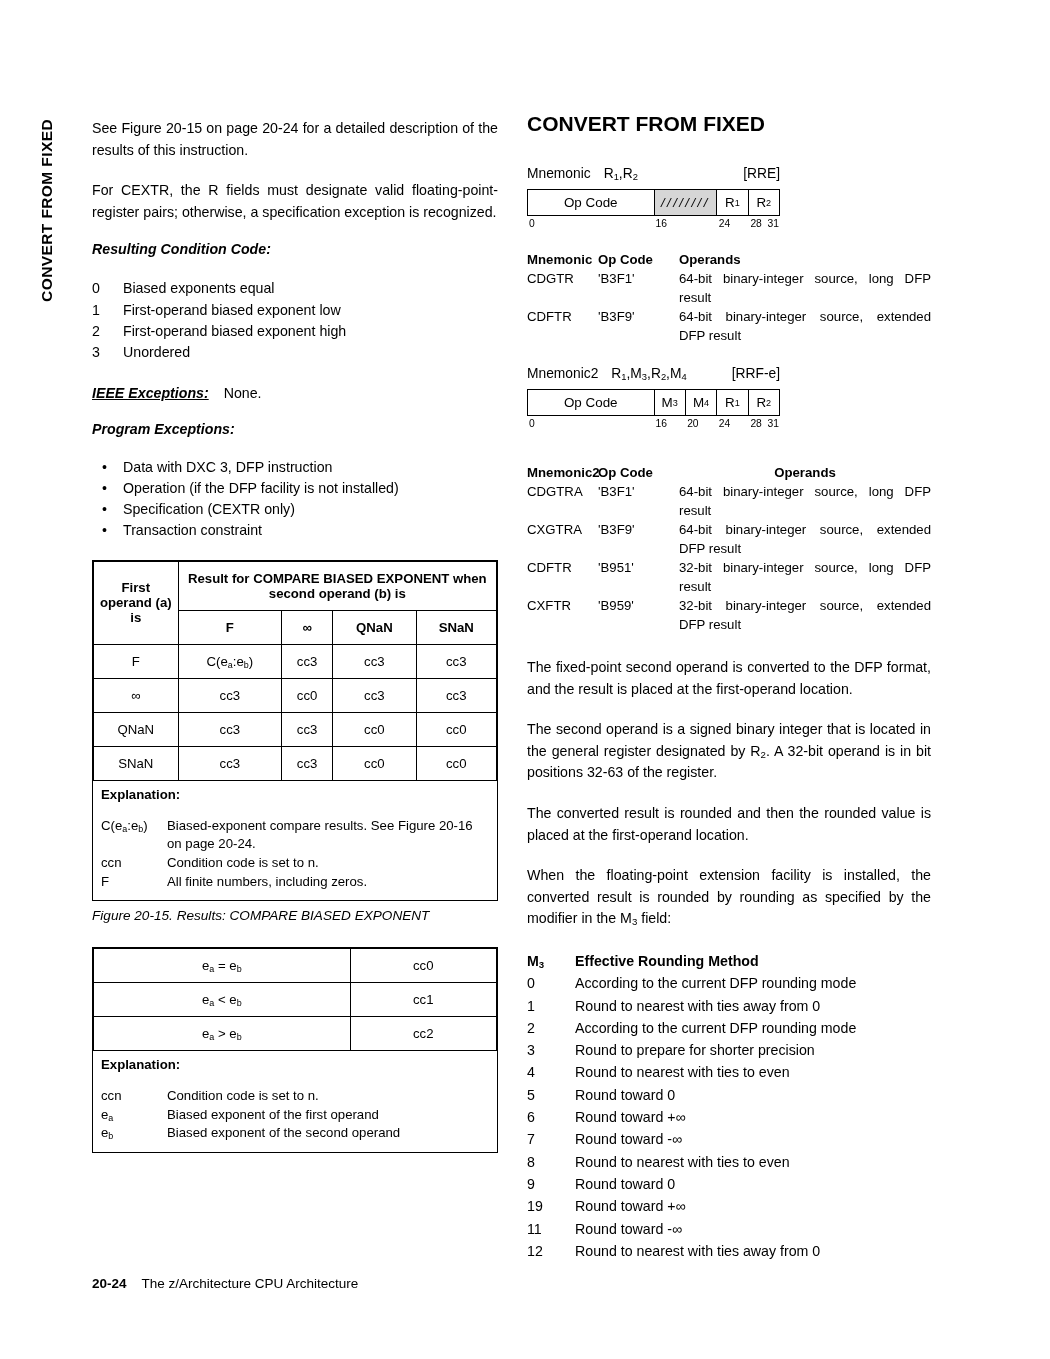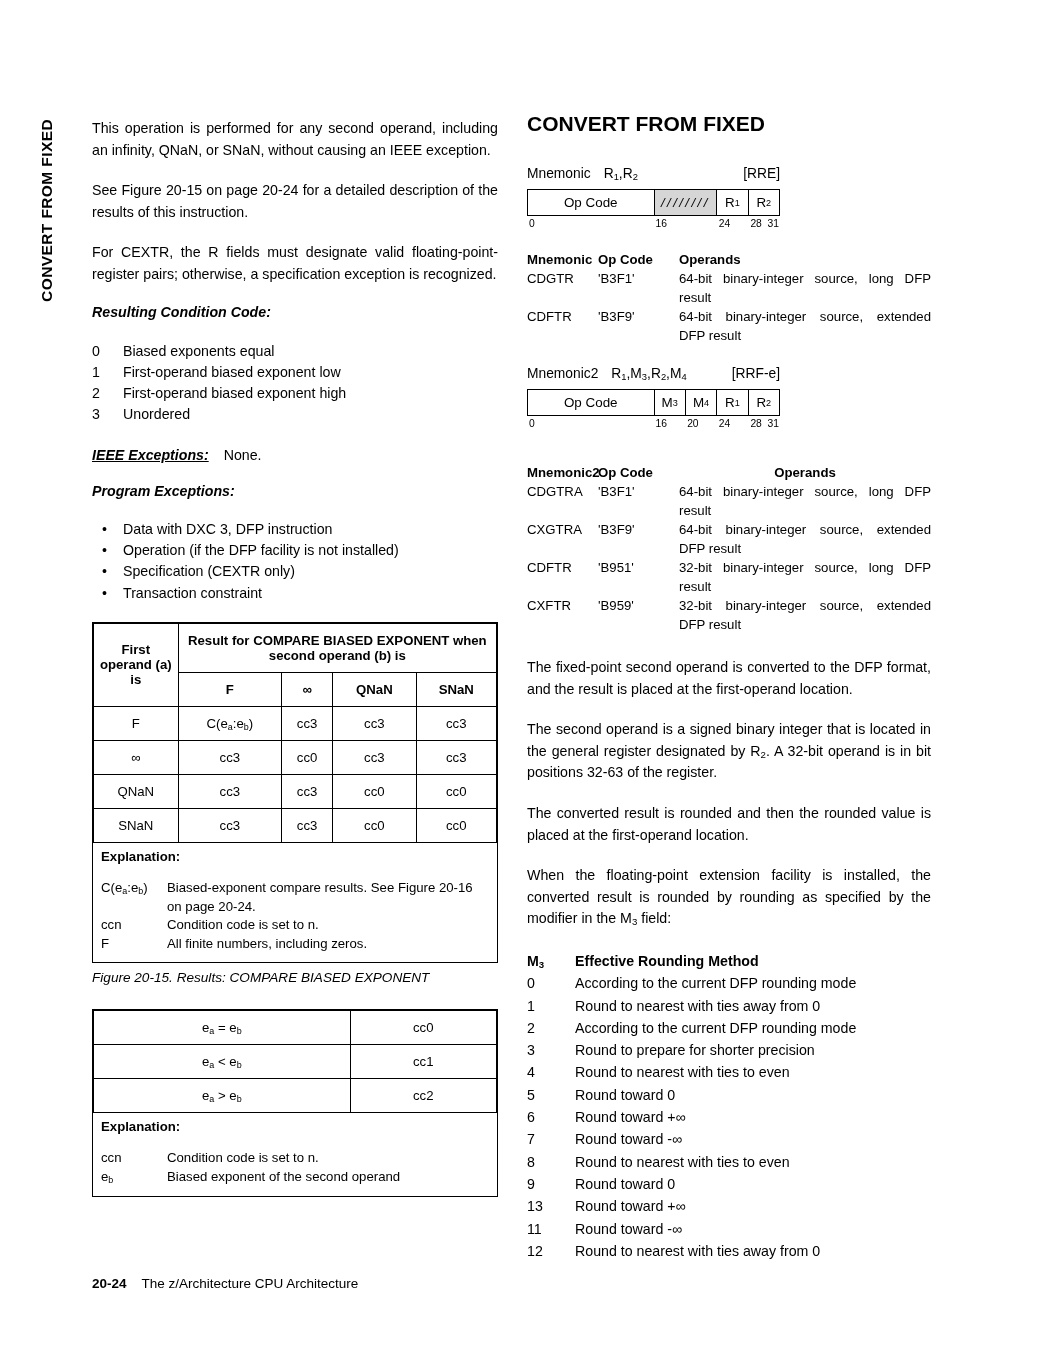--- a/index.html
+++ b/index.html
@@ -77,21 +77,20 @@
   .footer .pnum { font-weight:700; margin-right:15px; }
 </style>
 </head>
 <body>
 
 <div class="page">
 
   <div class="sidebar-label">CONVERT FROM FIXED</div>
 
   <div class="col-left">
-    <p class="body-p">This operation is performed for any second operand, including an infinity, QNaN, or SNaN, without causing an IEEE exception.</p>
     <p class="body-p">See Figure 20-15 on page 20-24 for a detailed description of the results of this instruction.</p>
     <p class="body-p" style="margin-bottom:18px;">For CEXTR, the R fields must designate valid floating-point-register pairs; otherwise, a specification exception is recognized.</p>
 
     <div class="sect-head">Resulting Condition Code:</div>
     <div class="cc-list">
       <div class="cc-row">
         <span>0</span>
         <span>Biased exponents equal</span>
       </div>
       <div class="cc-row">
@@ -208,20 +207,24 @@
           <td>e<sub>a</sub> &gt; e<sub>b</sub></td>
           <td>cc2</td>
         </tr>
       </tbody>
         </table>
       <div class="expl">
         <div class="expl-h">Explanation:</div>
         <div class="expl-row">
           <span>ccn</span>
           <span>Condition code is set to n.</span>
+        </div>
+        <div class="expl-row">
+          <span>e<sub>a</sub></span>
+          <span>Biased exponent of the first operand</span>
         </div>
         <div class="expl-row">
           <span>e<sub>b</sub></span>
           <span>Biased exponent of the second operand</span>
         </div>
       </div>
     </div>
   </div>
 
   <div class="col-right">
@@ -357,21 +360,21 @@
         </div>
       <div class="r-row">
           <span>8</span>
           <span>Round to nearest with ties to even</span>
         </div>
       <div class="r-row">
           <span>9</span>
           <span>Round toward 0</span>
         </div>
       <div class="r-row">
-          <span>13</span>
+          <span>19</span>
           <span>Round toward +∞</span>
         </div>
       <div class="r-row">
           <span>11</span>
           <span>Round toward -∞</span>
         </div>
       <div class="r-row">
           <span>12</span>
           <span>Round to nearest with ties away from 0</span>
         </div>

